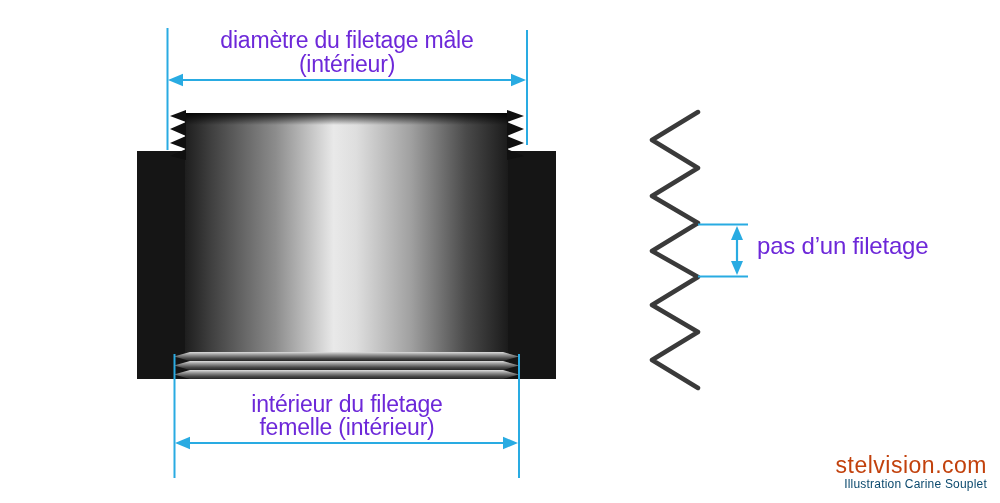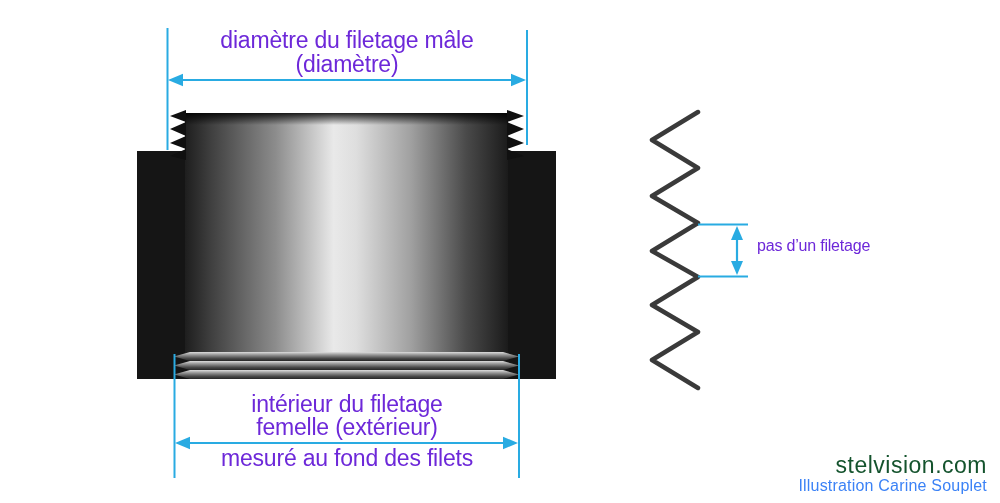--- a/index.html
+++ b/index.html
@@ -18,30 +18,30 @@
     text-align: center;
     font-size: 23px;
     line-height: 24px;
     letter-spacing: -0.2px;
     white-space: nowrap;
   }
   .label-top-main   { left: 147px; top: 28px;  width: 400px; }
   .label-top-sub    { left: 147px; top: 84px;  width: 400px; }
   .label-bot-main   { left: 147px; top: 393px; width: 400px; line-height: 23px; }
   .label-bot-sub    { left: 147px; top: 446px; width: 400px; }
-  .label-pitch      { left: 757px; top: 234px; width: 230px; text-align: left; font-size: 16px; }
+  .label-pitch      { left: 757px; top: 234px; width: 230px; text-align: left; font-size: 24px; }
   .watermark {
     position: absolute;
     right: 13px;
     text-align: right;
-    color: #14532d;
+    color: #c2410c;
     white-space: nowrap;
   }
   .watermark-site   { top: 452px; font-size: 23px; letter-spacing: 0.5px; }
-  .watermark-credit { top: 477px; font-size: 16px; color: #3b82f6; letter-spacing: 0.2px; }
+  .watermark-credit { top: 477px; font-size: 12px; color: #0c4a6e; letter-spacing: 0.2px; }
 </style>
 </head>
 <body>
 
 <div class="stage">
 
   <svg width="1000" height="503" viewBox="0 0 1000 503">
     <defs>
       <linearGradient id="cylGrad" x1="0" y1="0" x2="1" y2="0">
         <stop offset="0" stop-color="#1e1e1e"></stop>
@@ -112,29 +112,28 @@
       <line x1="737" y1="237" x2="737" y2="264"></line>
     </g>
     <g fill="#29ABE2">
       <polygon points="737,226 731,240 743,240"></polygon>
       <polygon points="737,275 731,261 743,261"></polygon>
     </g>
   </svg>
 
   <div class="label label-top-main">
     <div>diamètre du filetage mâle</div>
-    <div>(diamètre)</div>
+    <div>(intérieur)</div>
   </div>
 
 
   <div class="label label-bot-main">
     <div>intérieur du filetage</div>
-    <div>femelle (extérieur)</div>
+    <div>femelle (intérieur)</div>
   </div>
 
-  <div class="label label-bot-sub">mesuré au fond des filets</div>
 
   <div class="label label-pitch">pas d’un filetage</div>
 
   <div class="watermark watermark-site">stelvision.com</div>
   <div class="watermark watermark-credit">Illustration Carine Souplet</div>
 
 </div>
 
 </body></html>

